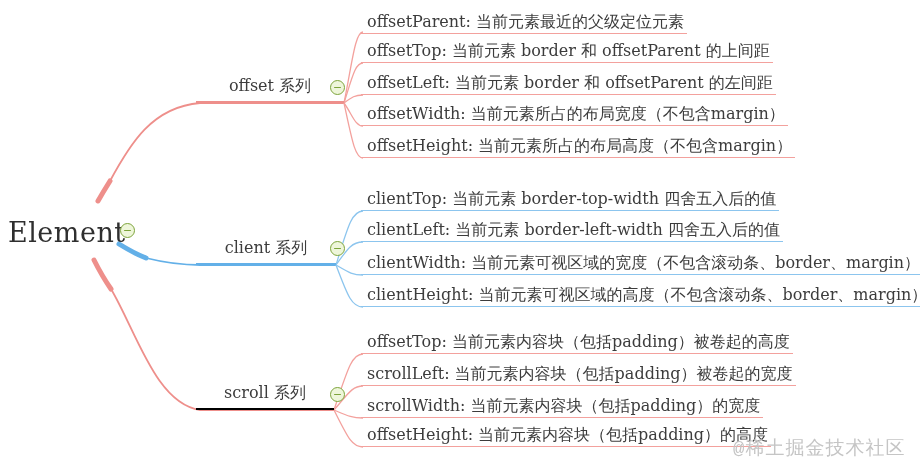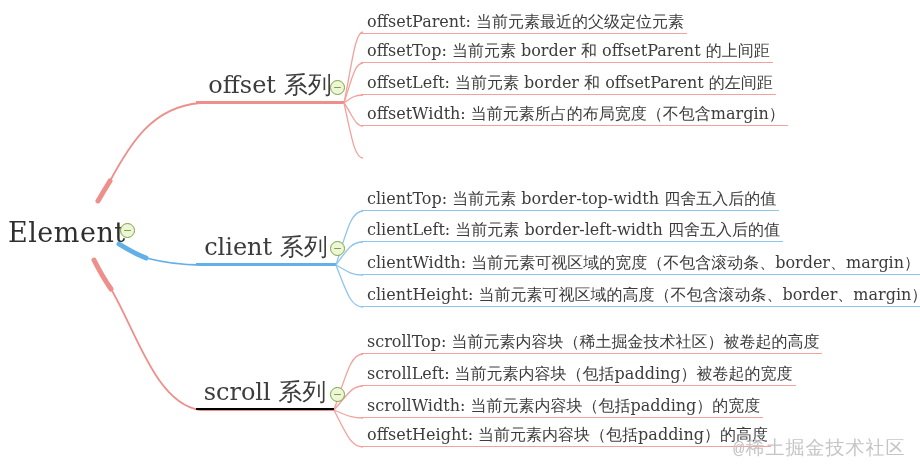--- a/index.html
+++ b/index.html
@@ -16,21 +16,21 @@
   .ln-blue-lt{stroke:#8cc5ee;}
   .thick{stroke-width:5;stroke-linecap:round;}
   .mid{stroke-width:1.8;}
   .thin{stroke-width:1.3;}
 
   .node{position:absolute;white-space:nowrap;color:#3c3c3c;cursor:default;}
   .root-node{
     left:8px;top:217px;font-size:27px;line-height:32px;color:#2f2f2f;letter-spacing:0.5px;
   }
   .branch-node{
-    font-size:24px;line-height:25px;text-align:center;
+    font-size:16px;line-height:25px;text-align:center;
     padding-bottom:3px;
   }
   .branch-offset{left:196px;top:73px;width:148px;border-bottom:2px solid #ee8f8b;}
   .branch-client{left:196px;top:235px;width:140px;border-bottom:2px solid #63b0e8;}
   .branch-scroll{left:196px;top:380px;width:138px;border-bottom:2px solid #000000;}
 
   .leaf{
     position:absolute;left:361px;font-size:16px;line-height:19px;
     padding:0 3px 2px 6px;white-space:nowrap;color:#3c3c3c;
   }
@@ -99,25 +99,26 @@
   <div class="node branch-node branch-client">client 系列</div>
   <div class="collapse c-client"></div>
 
   <div class="node branch-node branch-scroll">scroll 系列</div>
   <div class="collapse c-scroll"></div>
 
   <div class="leaf pink" style="top:12px">offsetParent: 当前元素最近的父级定位元素</div>
   <div class="leaf pink" style="top:41px">offsetTop:  当前元素 border 和 offsetParent 的上间距</div>
   <div class="leaf pink" style="top:73px">offsetLeft: 当前元素 border 和 offsetParent 的左间距</div>
   <div class="leaf pink" style="top:104px">offsetWidth: 当前元素所占的布局宽度（不包含margin）</div>
+  <div class="leaf pink" style="top:136px">offsetHeight: 当前元素所占的布局高度（不包含margin）</div>
 
   <div class="leaf blue" style="top:189px">clientTop: 当前元素 border-top-width 四舍五入后的值</div>
   <div class="leaf blue" style="top:220px">clientLeft: 当前元素 border-left-width 四舍五入后的值</div>
   <div class="leaf blue" style="top:253px">clientWidth: 当前元素可视区域的宽度（不包含滚动条、border、margin）</div>
   <div class="leaf blue" style="top:285px">clientHeight: 当前元素可视区域的高度（不包含滚动条、border、margin）</div>
 
-  <div class="leaf pink" style="top:332px">scrollTop: 当前元素内容块（稀土掘金技术社区）被卷起的高度</div>
+  <div class="leaf pink" style="top:332px">offsetTop: 当前元素内容块（包括padding）被卷起的高度</div>
   <div class="leaf pink" style="top:364px">scrollLeft: 当前元素内容块（包括padding）被卷起的宽度</div>
   <div class="leaf pink" style="top:396px">scrollWidth: 当前元素内容块（包括padding）的宽度</div>
   <div class="leaf pink" style="top:425px">offsetHeight: 当前元素内容块（包括padding）的高度</div>
 
   <div class="watermark">@稀土掘金技术社区</div>
 </div>
 
 </body></html>

